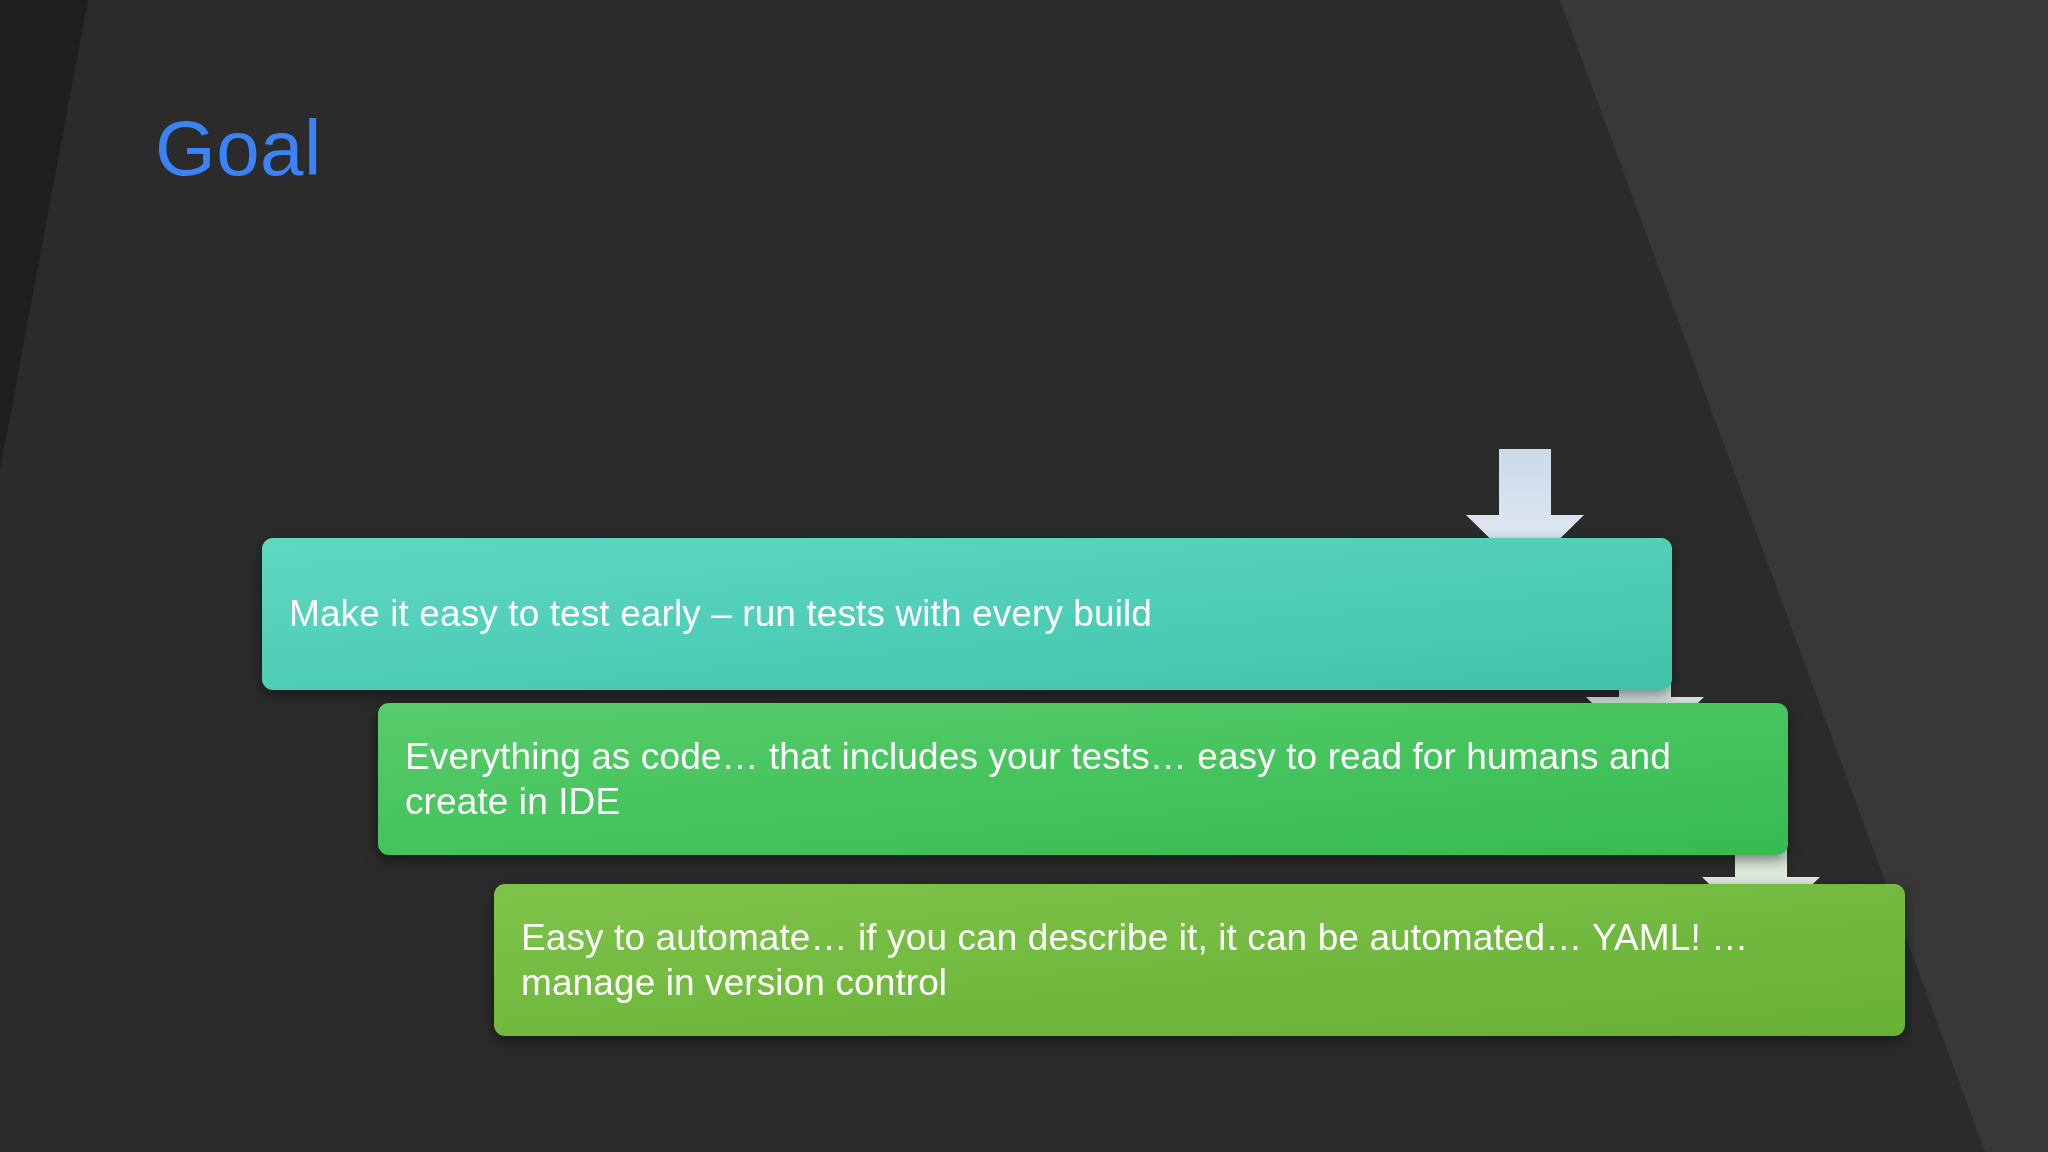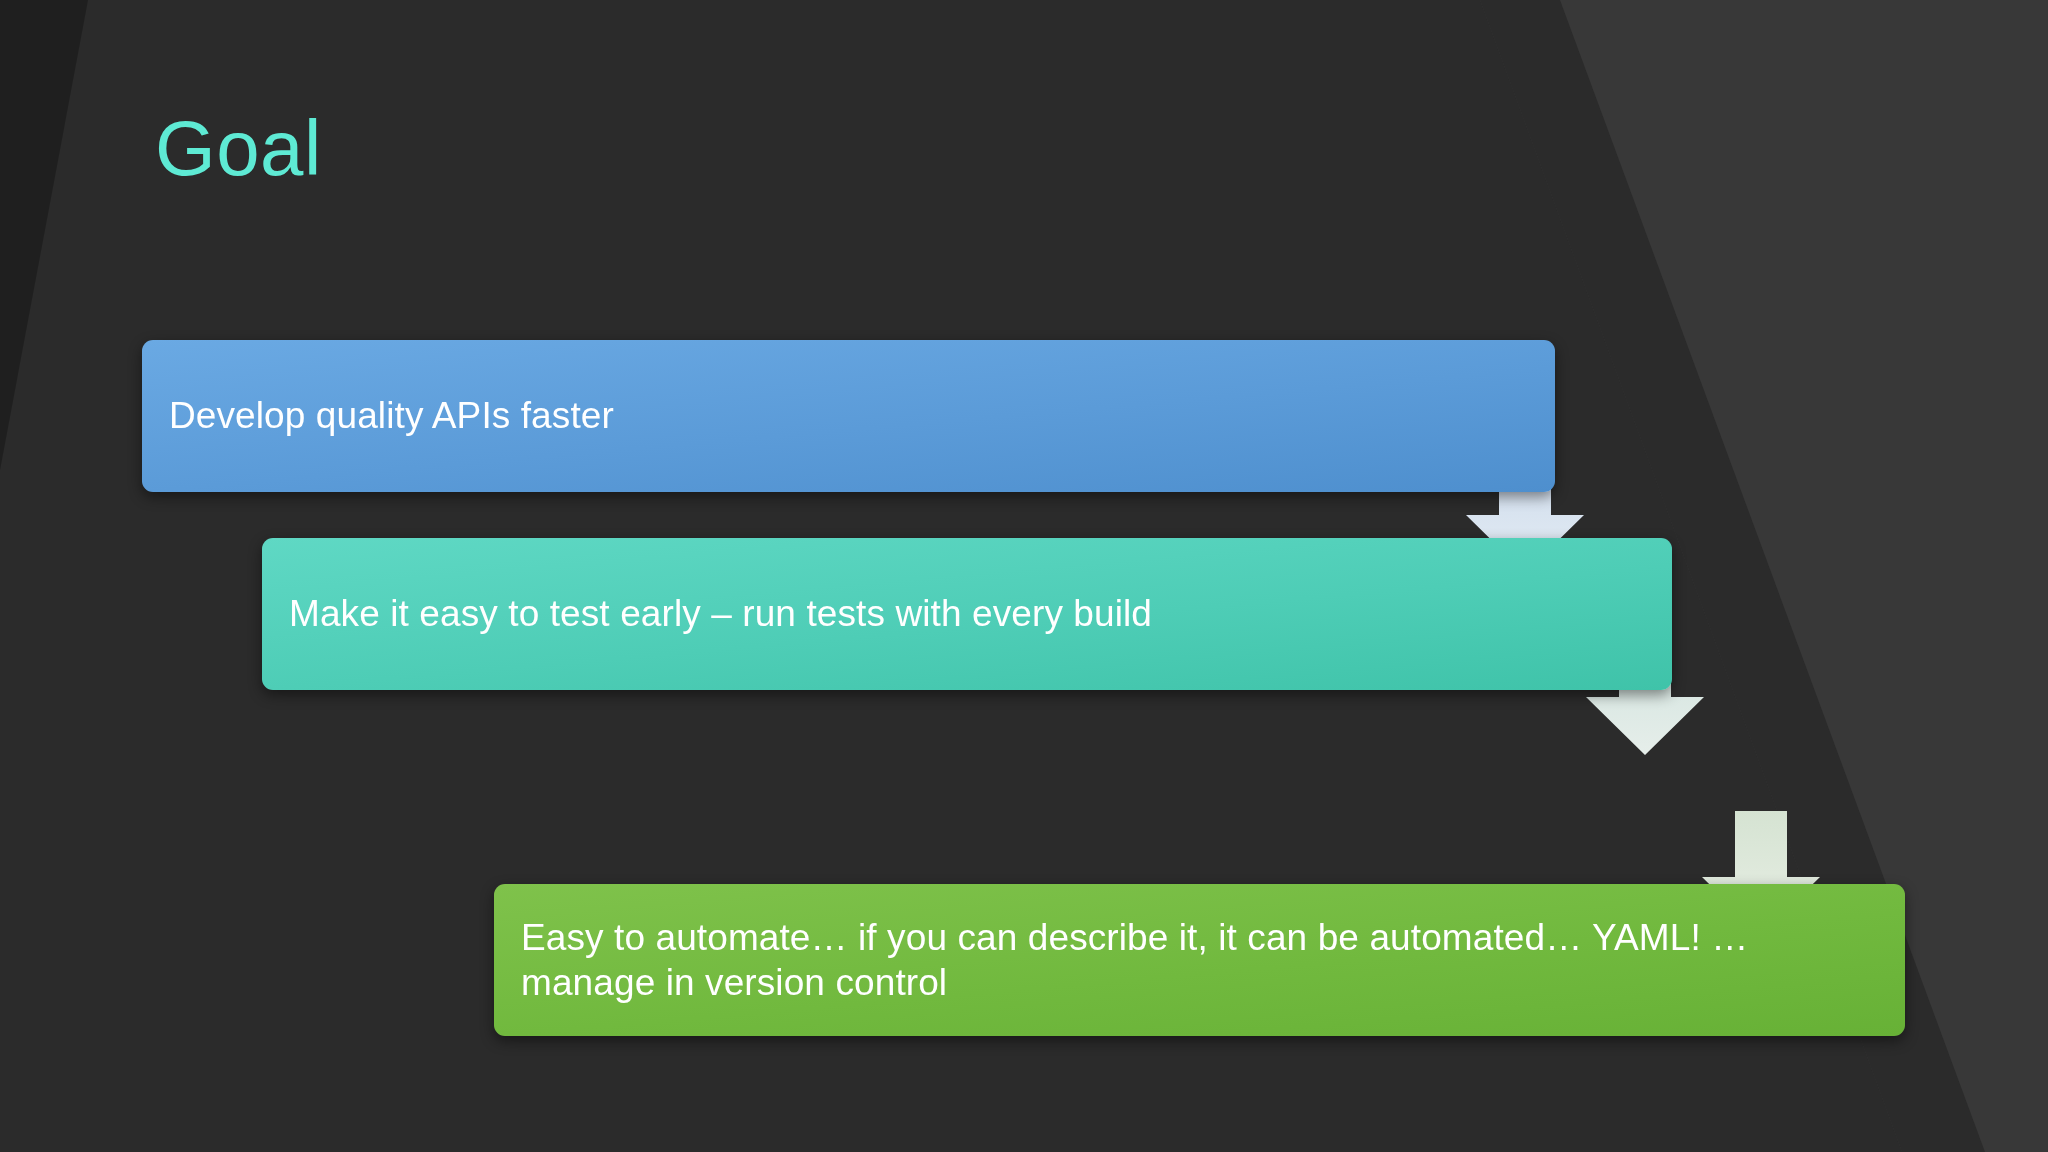--- a/index.html
+++ b/index.html
@@ -29,21 +29,21 @@
   }
 
   
   #title {
     position: absolute;
     left: 155px;
     top: 108px;
     font-size: 78px;
     font-weight: 300;
     letter-spacing: 0.5px;
-    color: #5eead4;
+    color: #3b82f6;
     line-height: 1.05;
     white-space: pre;
   }
 
   
   .box {
     position: absolute;
     box-sizing: border-box;
     display: flex;
     align-items: center;
@@ -96,28 +96,28 @@
 
   <svg class="bg-layer" viewBox="0 0 2048 1152" preserveAspectRatio="none">
     <rect x="0" y="0" width="2048" height="1152" fill="#2b2b2b"></rect>
     <polygon points="0,0 88,0 0,470" fill="#1f1f1f"></polygon>
     <polygon points="1480,0 2048,0 2048,1152 1902,1152" fill="#383838"></polygon>
     <polygon points="1480,0 1560,0 1985,1152 1902,1152" fill="#2b2b2b"></polygon>
   </svg>
 
   <div id="title">Goal</div>
 
-  <div class="box" id="box-1">
-    <span class="box-text">Develop quality APIs faster</span>
-  </div>
 
   <div class="box" id="box-2">
     <span class="box-text">Make it easy to test early – run tests with every build</span>
   </div>
 
+  <div class="box" id="box-3">
+    <span class="box-text">Everything as code… that includes your tests… easy to read for humans and create in IDE</span>
+  </div>
 
   <div class="box" id="box-4">
     <span class="box-text">Easy to automate… if you can describe it, it can be automated… YAML! … manage in version control</span>
   </div>
 
   <div class="arrow" id="arrow-1">
     <svg width="118" height="124" viewBox="0 0 118 124">
       <defs>
         <linearGradient id="ag1" x1="0" y1="0" x2="0" y2="1">
           <stop offset="0%" stop-color="#ccd9ea"></stop>

